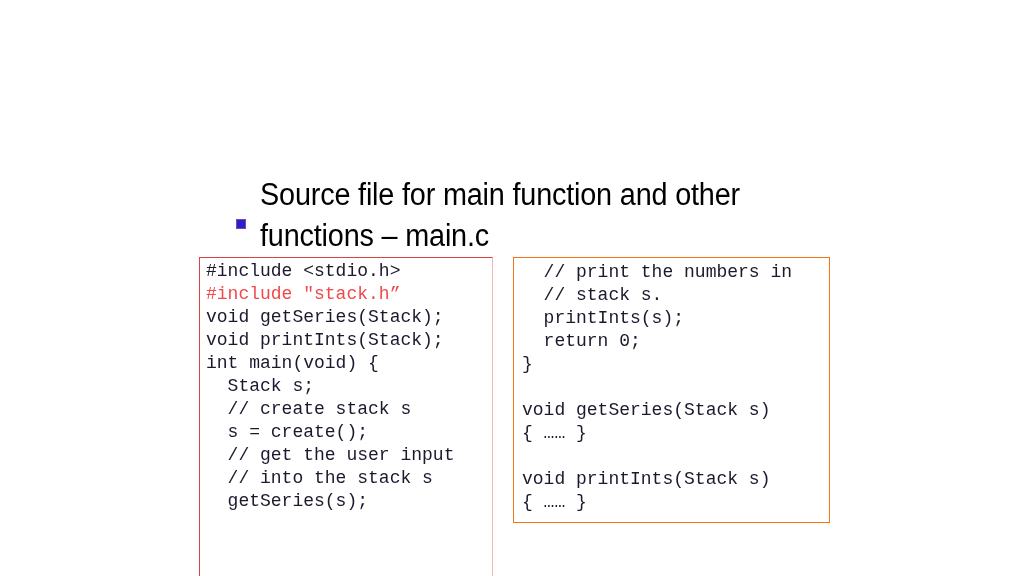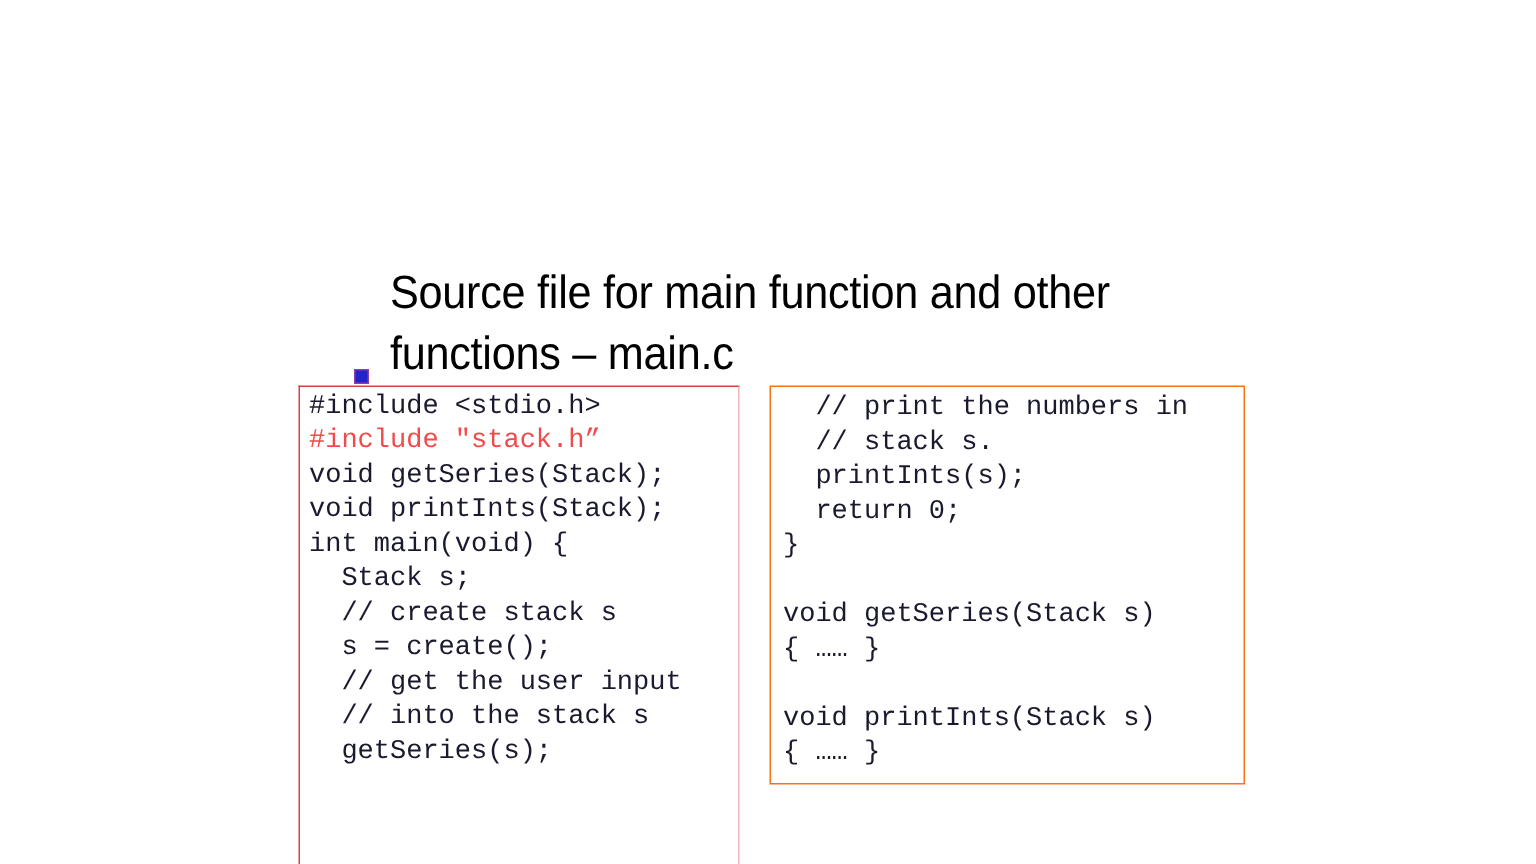--- a/index.html
+++ b/index.html
@@ -23,21 +23,21 @@
     background: #ffffff;
   }
 
   
   .bullet-block {
     position: absolute;
     left: 236px;
     top: 174px;
     width: 640px;
     display: flex;
-    align-items: flex-end;
+    align-items: center;
   }
   .bullet-marker {
     width: 10px;
     height: 10px;
     background: #2323c8;
     border: 1px solid #8a3fb0;
     box-sizing: border-box;
     flex: 0 0 auto;
     margin-top: 18px;
     margin-right: 14px;

